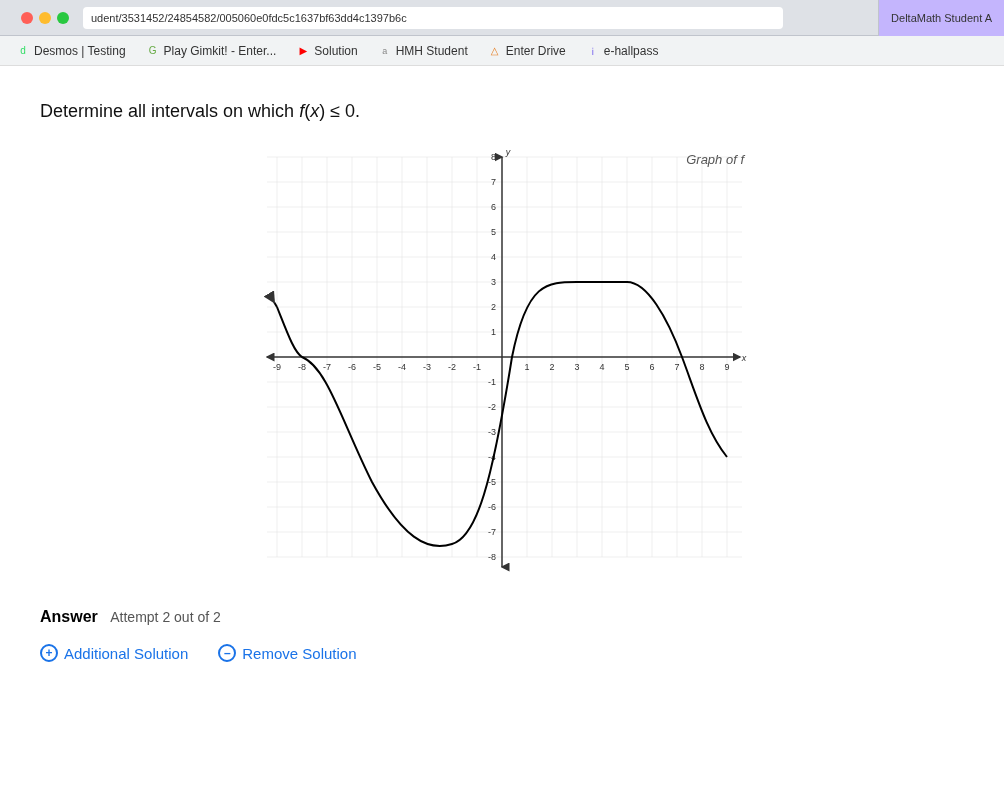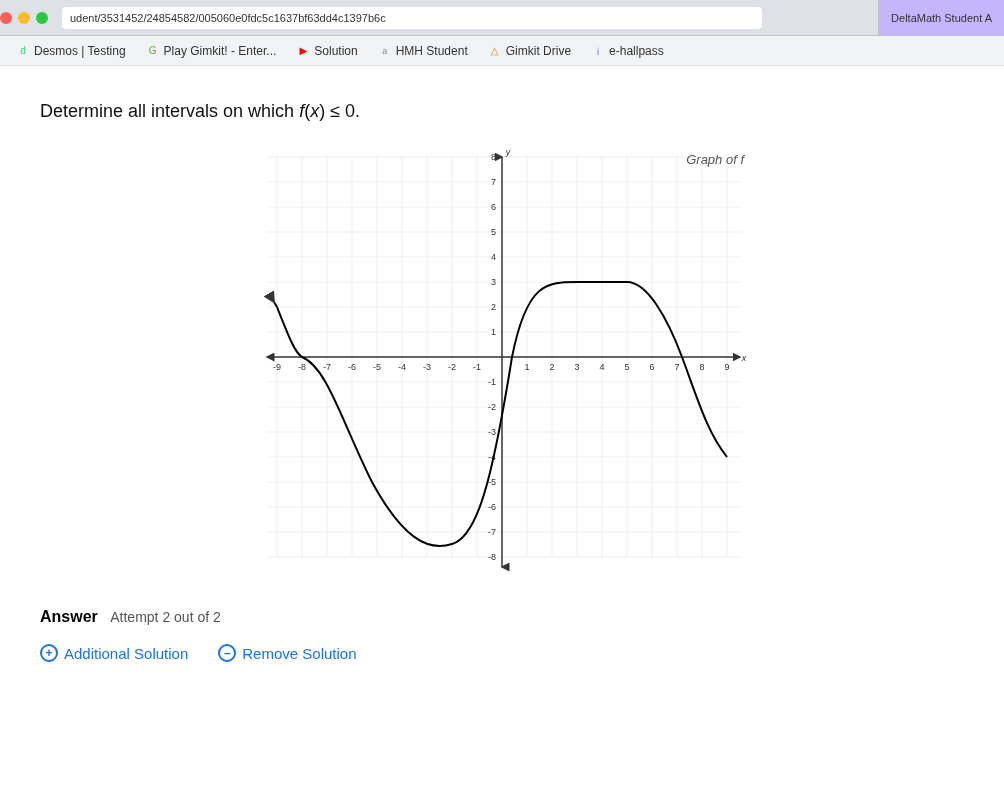--- a/index.html
+++ b/index.html
@@ -11,21 +11,21 @@
       overflow: hidden;
       position: relative;
     }
 
     
     .browser-top {
       background: #dee1e6;
       height: 36px;
       display: flex;
       align-items: center;
-      padding: 0 0;
+      padding: 0 21px;
       border-bottom: 1px solid #c0c4cc;
     }
     .close-btn {
       width: 12px; height: 12px;
       border-radius: 50%;
       background: #ff5f57;
       margin-right: 6px;
     }
     .minimize-btn {
       width: 12px; height: 12px;
@@ -218,21 +218,21 @@
   <div class="bookmark-item">
     <span class="bookmark-icon yt-icon">▶</span>
     <span>Solution</span>
   </div>
   <div class="bookmark-item">
     <span class="bookmark-icon hmh-icon">a</span>
     <span>HMH Student</span>
   </div>
   <div class="bookmark-item">
     <span class="bookmark-icon gdrive-icon">△</span>
-    <span>Gimkit Drive</span>
+    <span>Enter Drive</span>
   </div>
   <div class="bookmark-item">
     <span class="bookmark-icon ehall-icon">ℹ</span>
     <span>e-hallpass</span>
   </div>
 </div>
 
 <div class="main-content">
   <p class="question-text">
     Determine all intervals on which <em>f</em>(<em>x</em>) ≤ 0.

